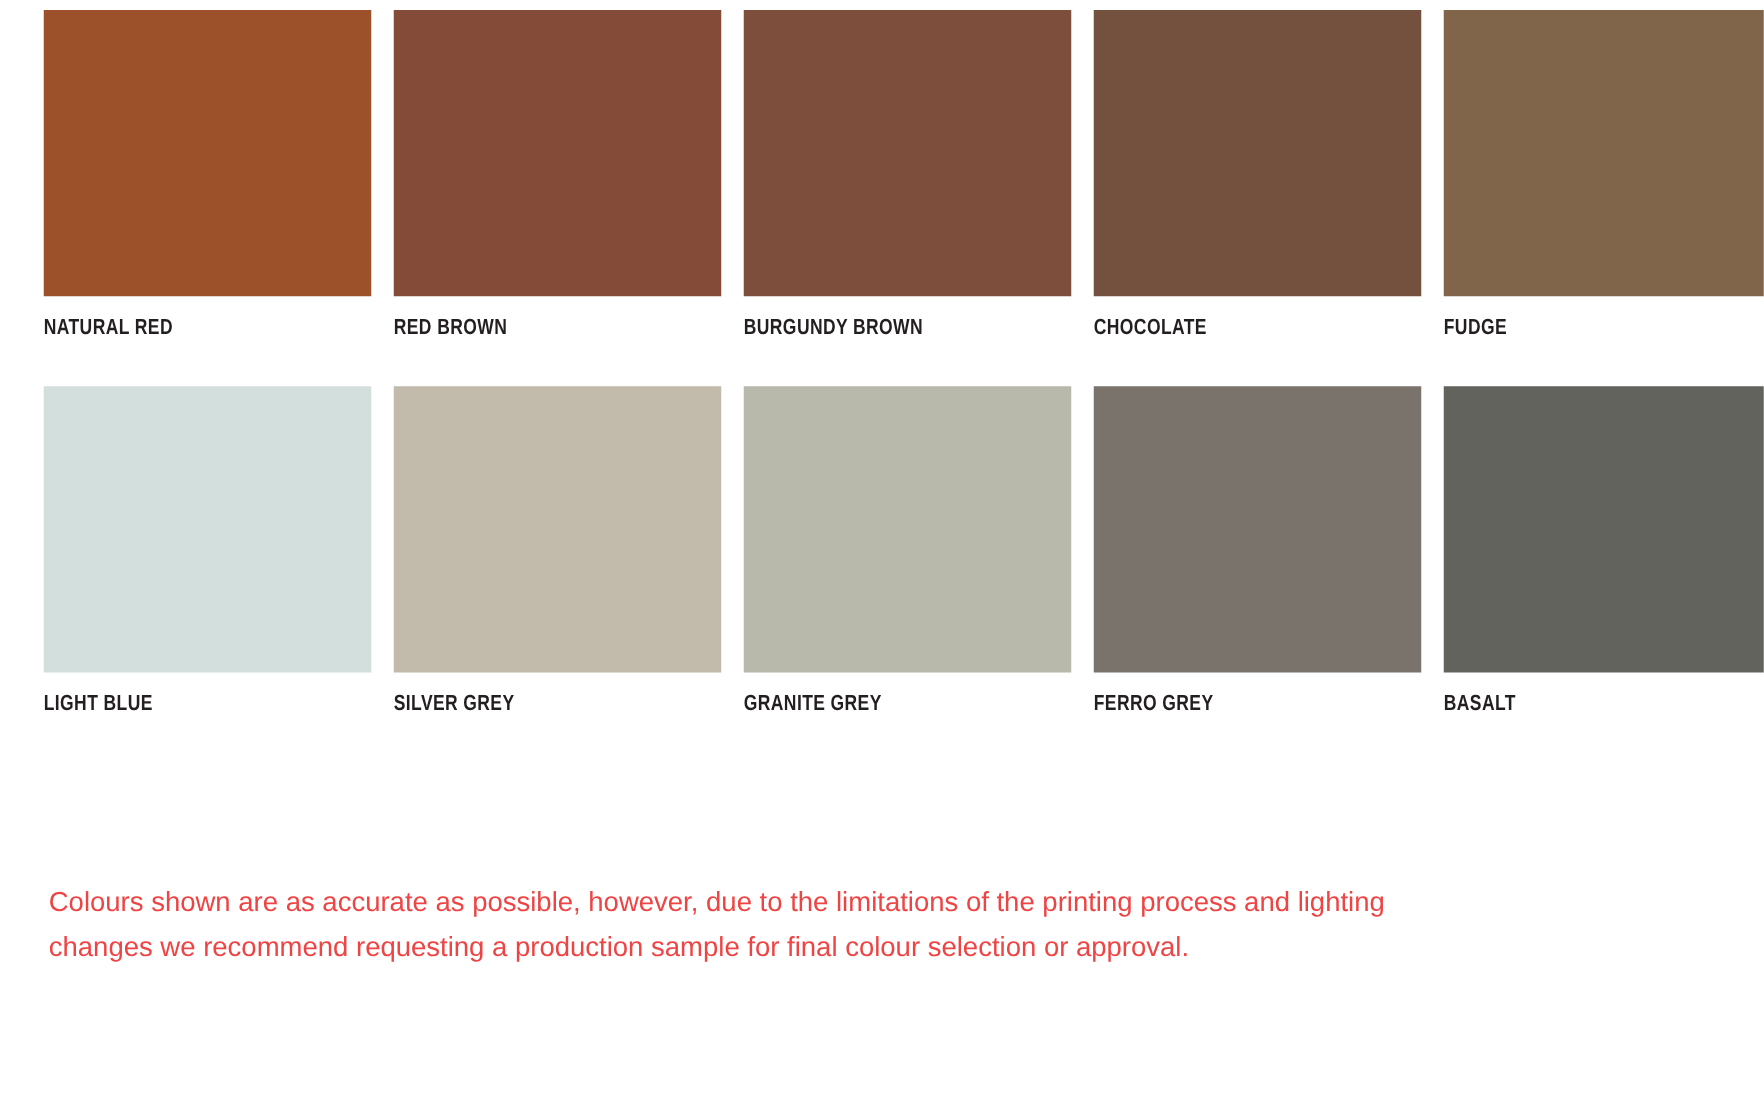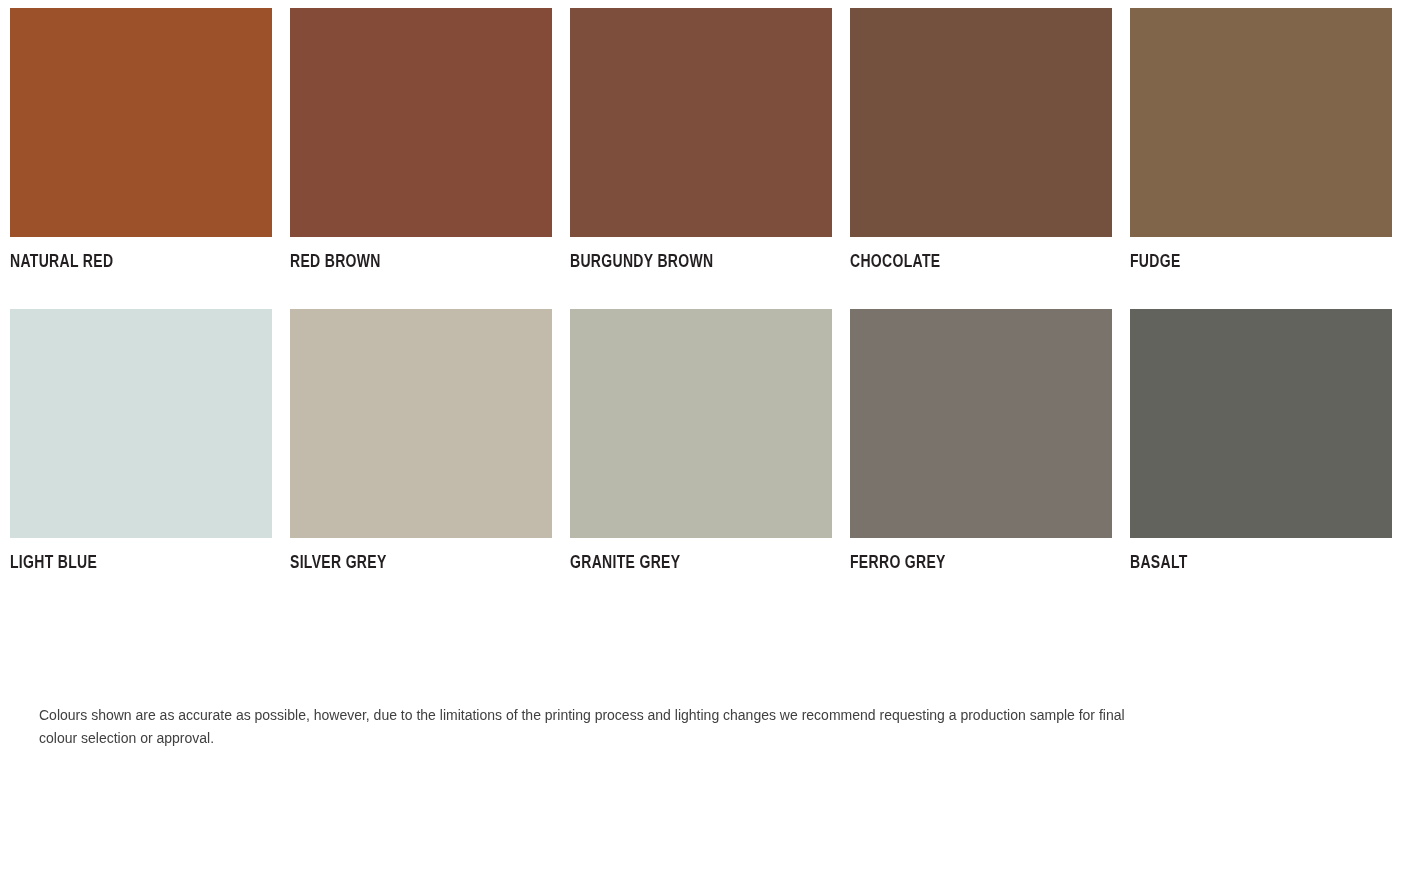--- a/index.html
+++ b/index.html
@@ -24,20 +24,21 @@
     padding: 8px 10px 0 10px;
   }
 
   
   .swatch-grid {
     display: grid;
     grid-template-columns: repeat(5, 262px);
     column-gap: 18px;
     row-gap: 0;
     align-content: start;
+    margin-left: 25px;
   }
 
   .swatch-row {
     display: contents;
   }
 
   .swatch-cell {
     width: 262px;
     margin-bottom: 38px;
   }
@@ -81,23 +82,23 @@
 
   .disclaimer {
     flex: 1 1 auto;
     margin-left: 29px;
     padding-top: 93px;
     padding-right: 8px;
   }
 
   .disclaimer-text {
     font-family: "Liberation Sans Narrow", "Liberation Sans", sans-serif;
-    font-size: 14px;
+    font-size: 22px;
     line-height: 1.62;
-    color: #404040;
+    color: #ef4444;
     margin: 0;
     max-width: 1098px;
   }
 </style>
 </head>
 <body>
 
 <div class="page">
 
   <div class="swatch-grid">

